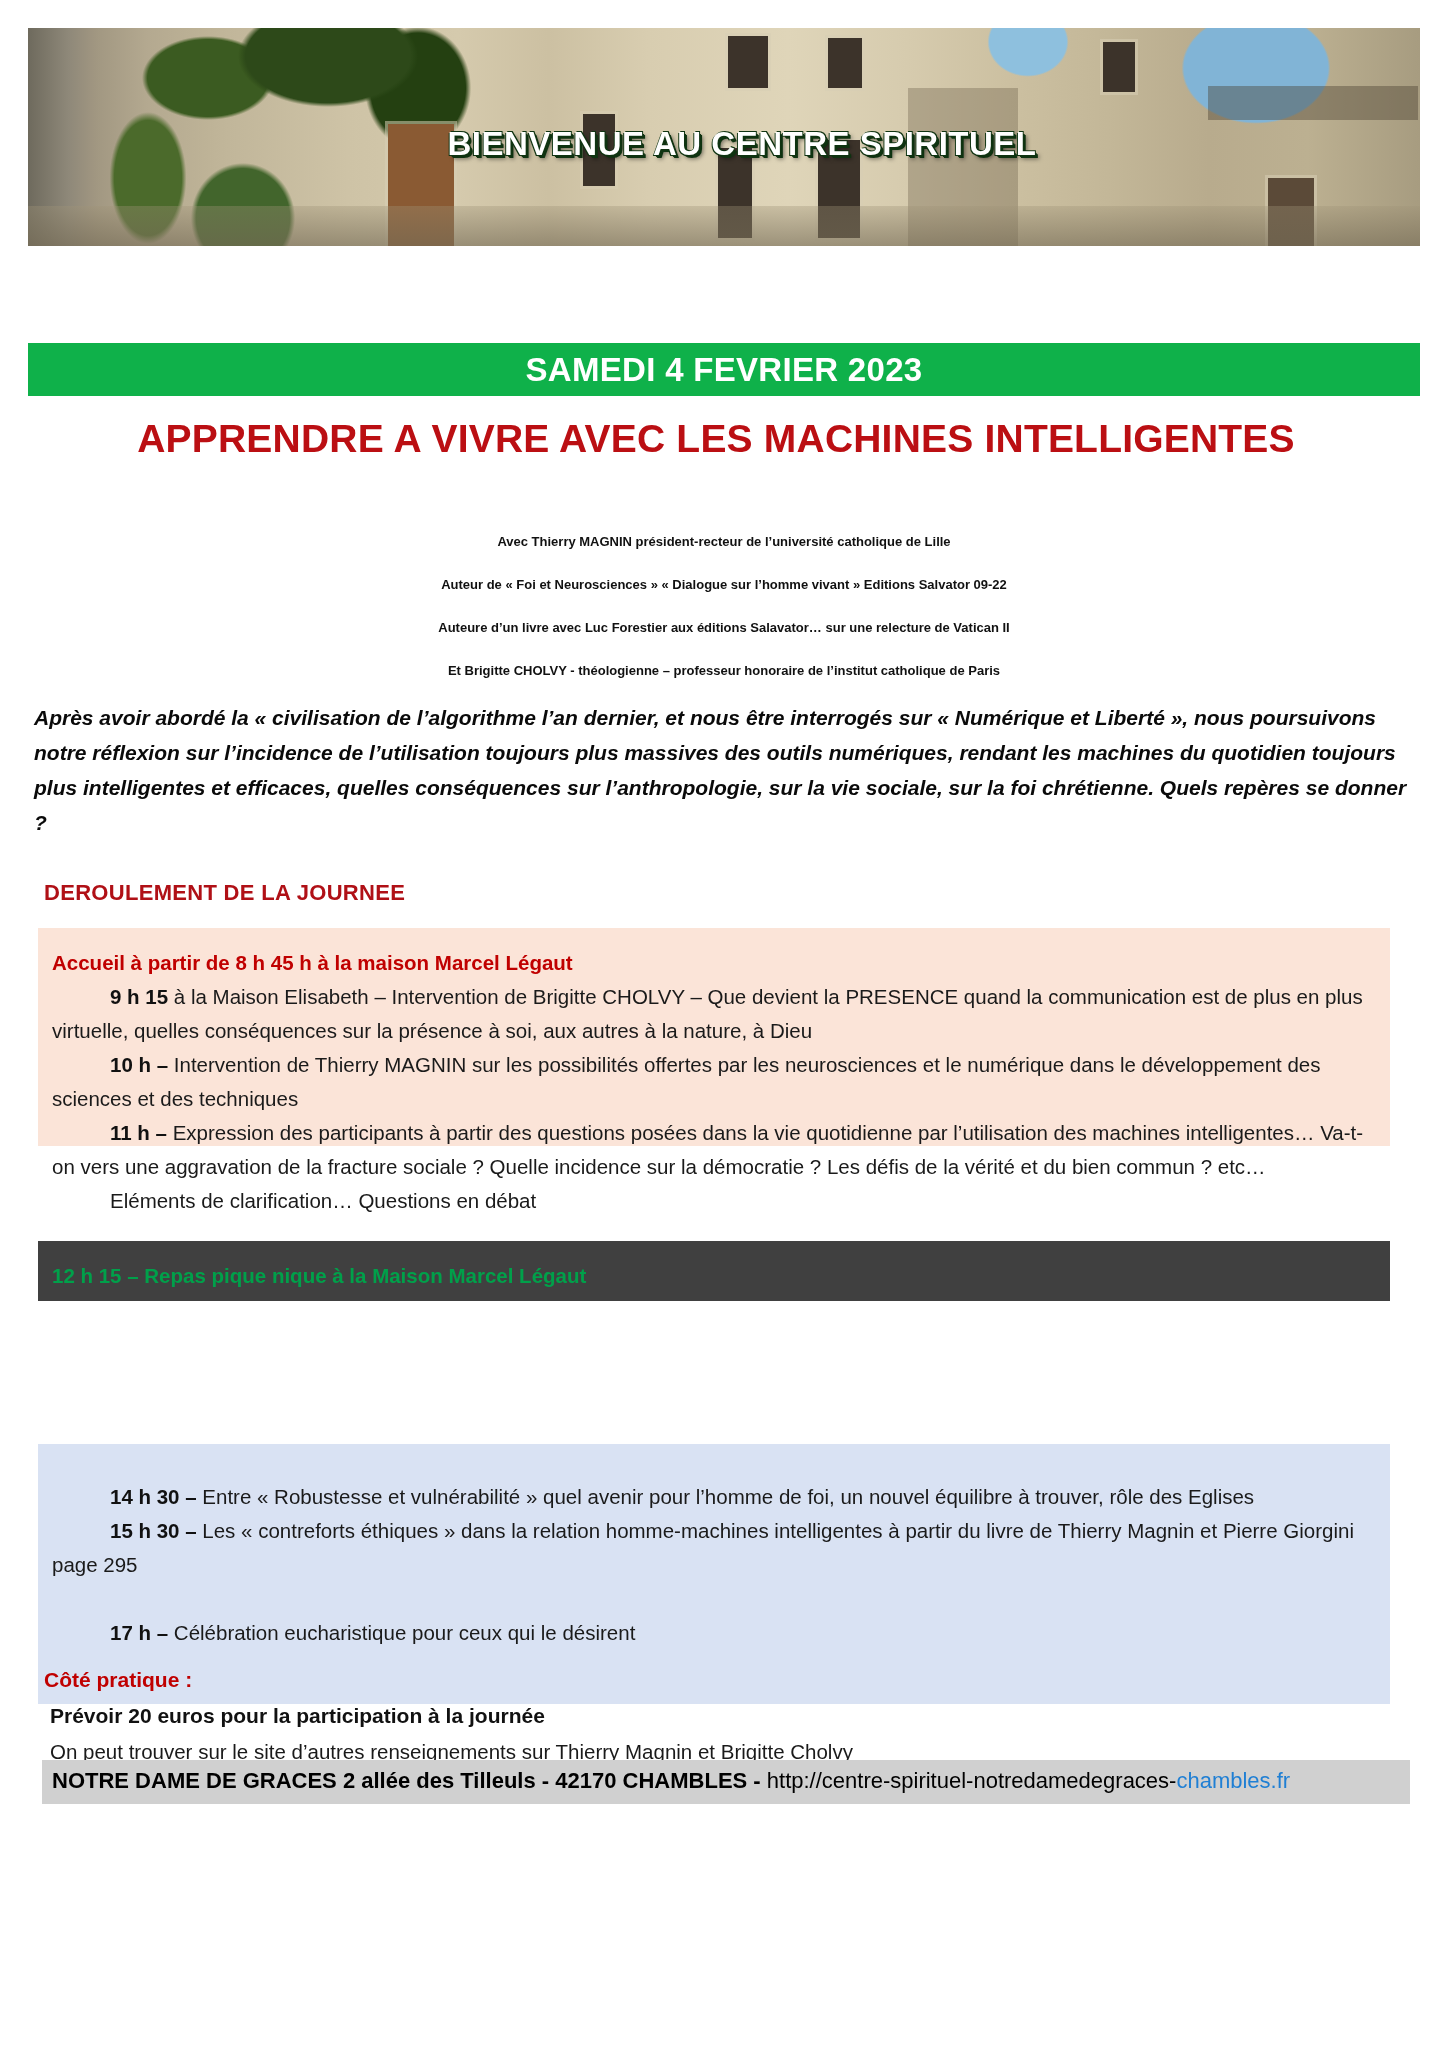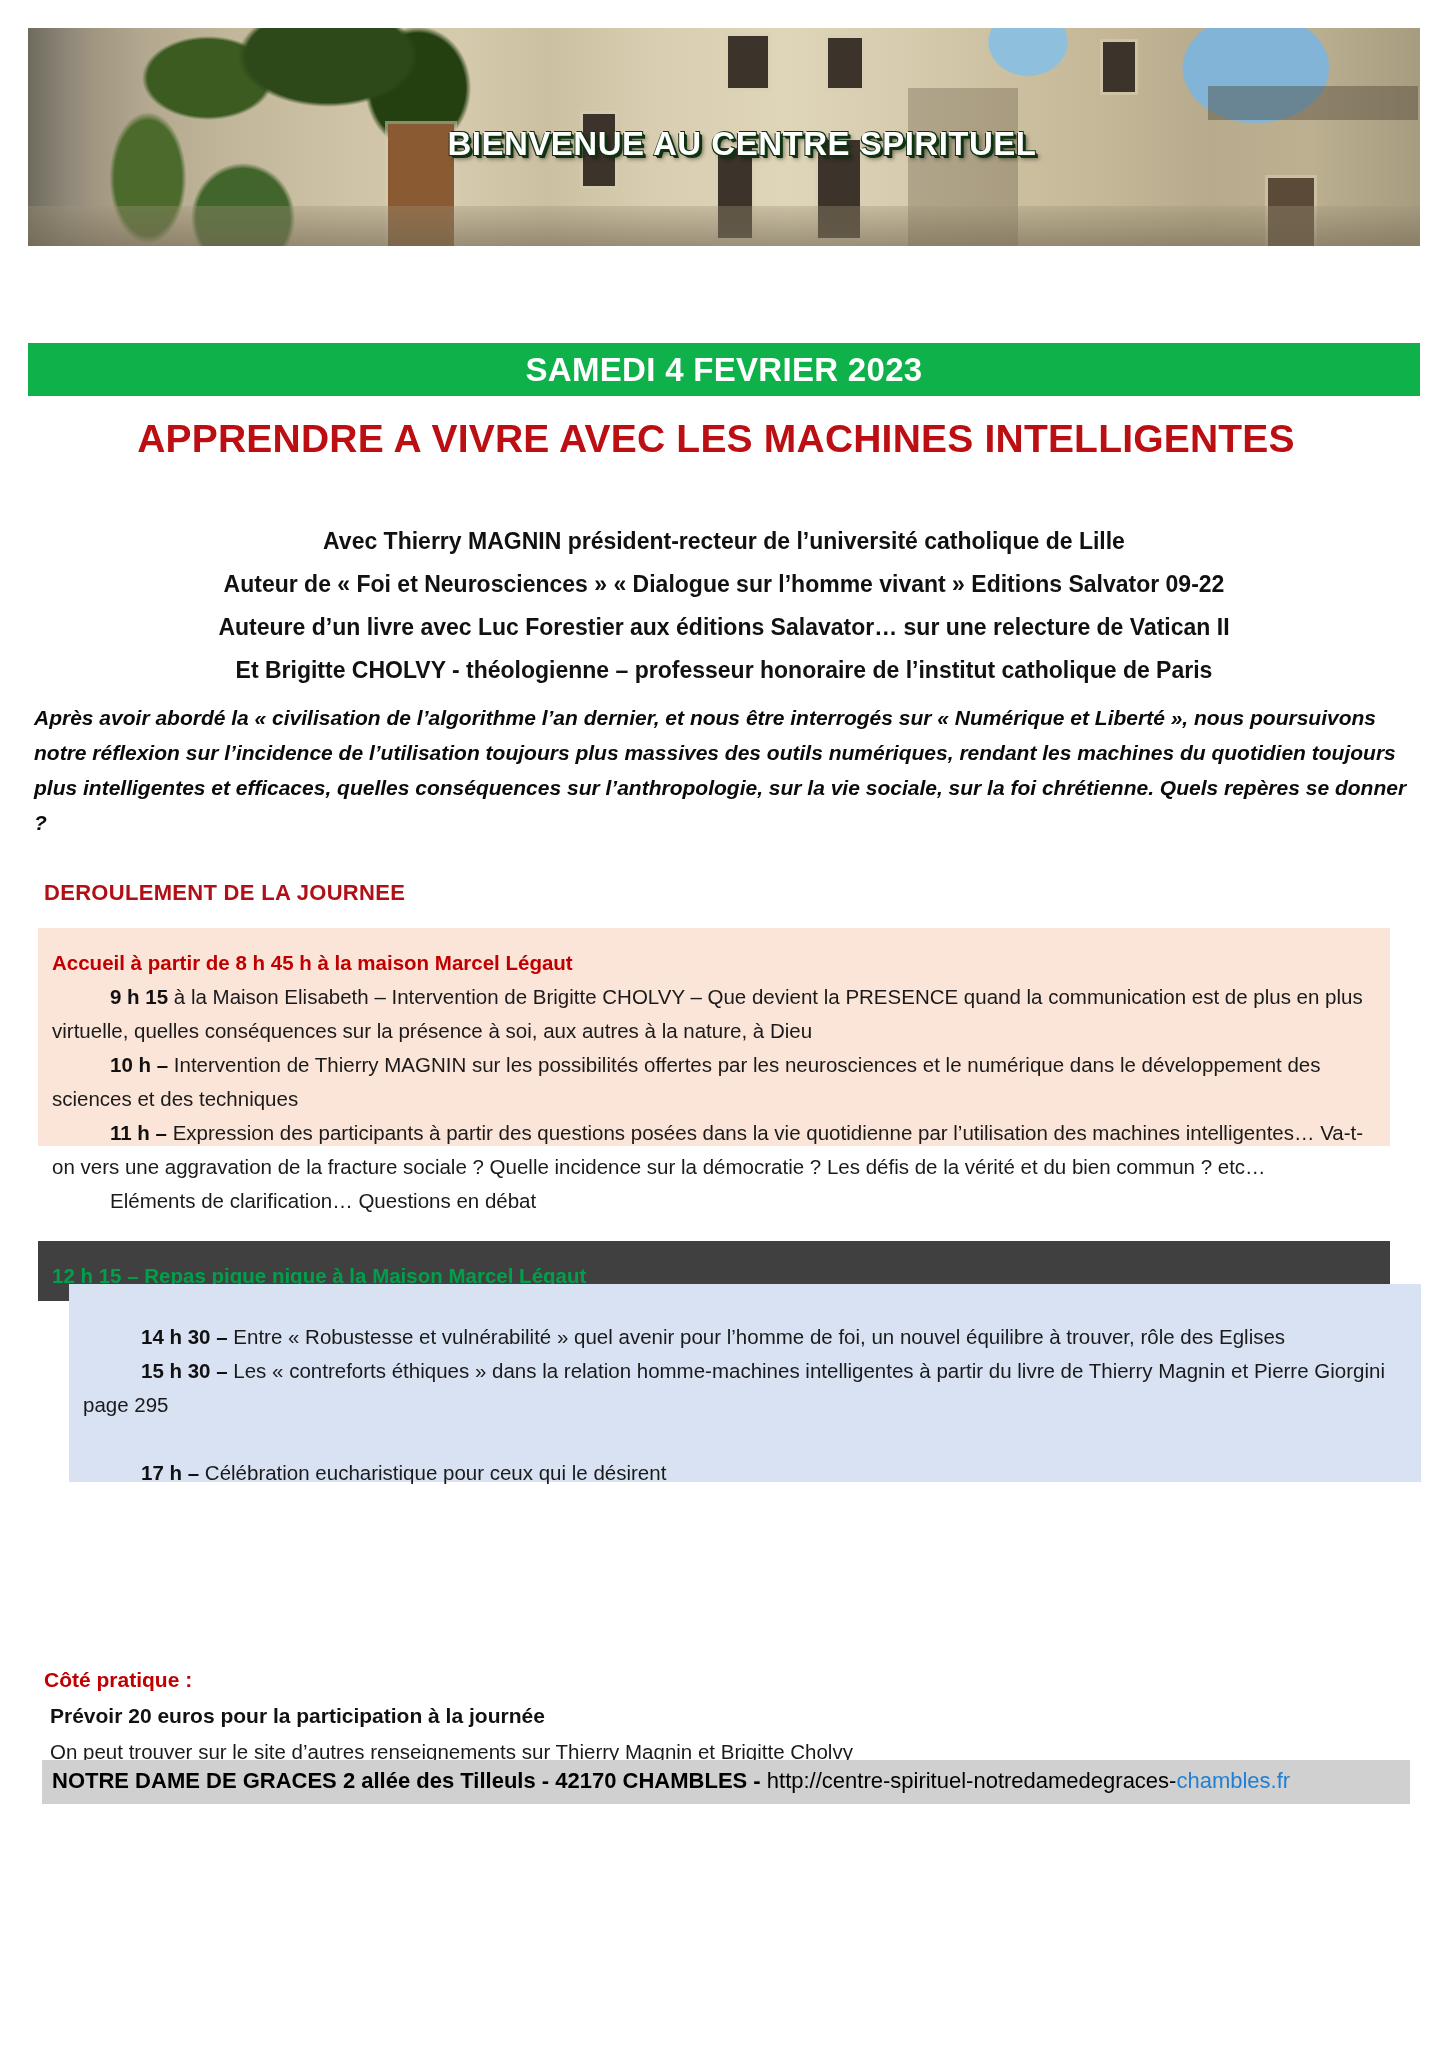--- a/index.html
+++ b/index.html
@@ -122,21 +122,21 @@
   .speakers {
     position: absolute;
     left: 124px;
     top: 525px;
     width: 1200px;
     text-align: center;
   }
   .speakers p {
     margin: 0 0 10px 0;
     font-weight: bold;
-    font-size: 23px;
+    font-size: 13px;
     line-height: 33px;
     color: #111111;
   }
 
   
   .intro {
     position: absolute;
     left: 34px;
     top: 700px;
     width: 1380px;
@@ -165,21 +165,21 @@
     left: 38px;
     width: 1352px;
     box-sizing: border-box;
     padding: 18px 14px 16px 14px;
     font-size: 20.5px;
     line-height: 34px;
     color: #1a1a1a;
   }
   .block-morning { top: 928px; height: 218px; background: #fbe4d8; }
   .block-lunch   { top: 1241px; height: 60px;  background: #404040; }
-  .block-afternoon { top: 1284px; height: 198px; background: #d9e2f3; margin-left: 31px; }
+  .block-afternoon { top: 1444px; height: 260px; background: #d9e2f3; }
 
   .block p { margin: 0; }
   .ind { display: inline-block; width: 58px; }
   .hdr-red { color: #c00000; font-weight: bold; }
   .hdr-green { color: #00a04a; font-weight: bold; }
   .tm { font-weight: bold; color: #111111; }
 
   
   .pratique {
     position: absolute;

